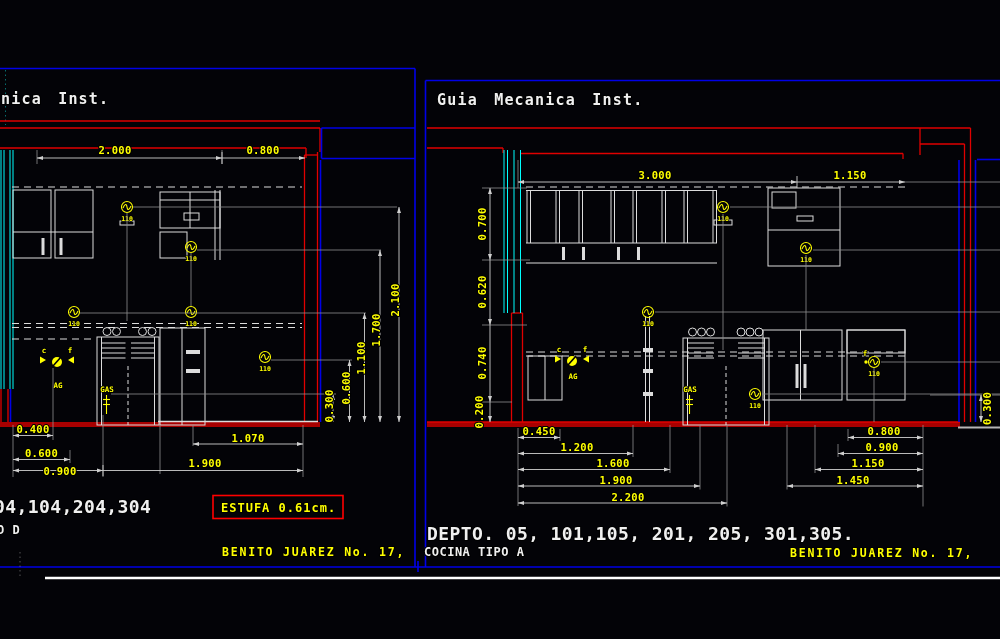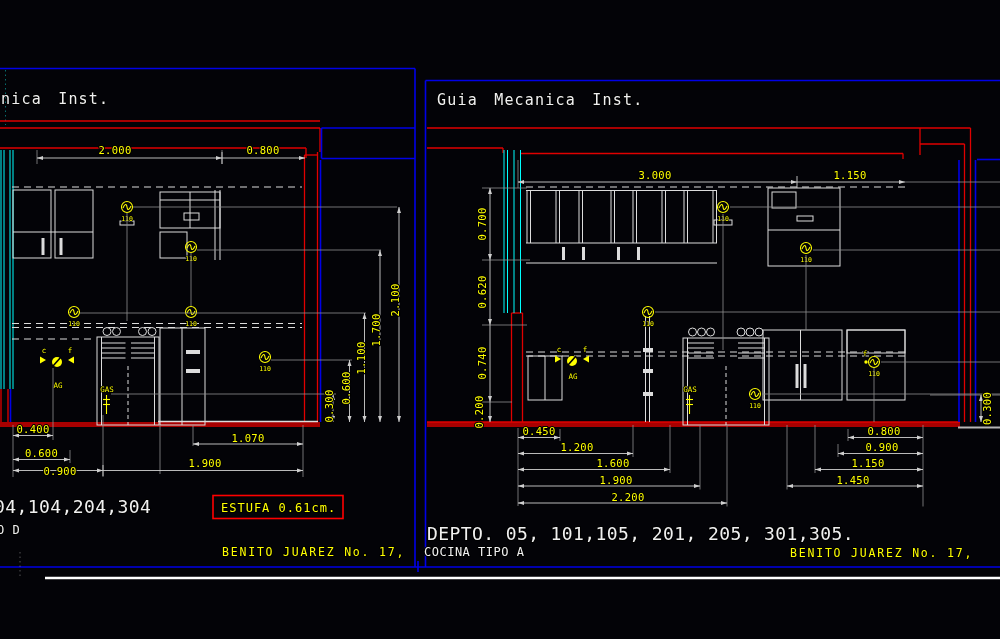--- a/index.html
+++ b/index.html
@@ -1,17 +1,17 @@
 <!DOCTYPE html>
 <html><head>
 <meta charset="utf-8">
 <style>
   html,body{margin:0;padding:0;background:#030307;}
   #stage{position:relative;width:1000px;height:639px;background:#030307;overflow:hidden;
-         font-family:"DejaVu Sans Mono","Liberation Mono",monospace;}
+         font-family:"DejaVu Sans Mono","Liberation Mono",monospace;font-weight:bold;}
   svg{position:absolute;left:0;top:0;}
   svg text{font-family:"DejaVu Sans Mono","Liberation Mono",monospace;
            paint-order:stroke;stroke:#000;stroke-width:2.2px;stroke-linejoin:round;}
   .w{stroke:#dcdcdc;stroke-width:1;fill:none;}
   .wf{fill:#dcdcdc;stroke:none;}
   .wd{stroke:#dcdcdc;stroke-width:1;fill:none;stroke-dasharray:7 5;}
   .r{stroke:#e00000;stroke-width:1.3;fill:none;}
   .b{stroke:#0000e6;stroke-width:1.6;fill:none;}
   .c{stroke:#00ffff;stroke-width:1;fill:none;}
   .y{stroke:#ffff00;fill:none;stroke-width:1.1;}

